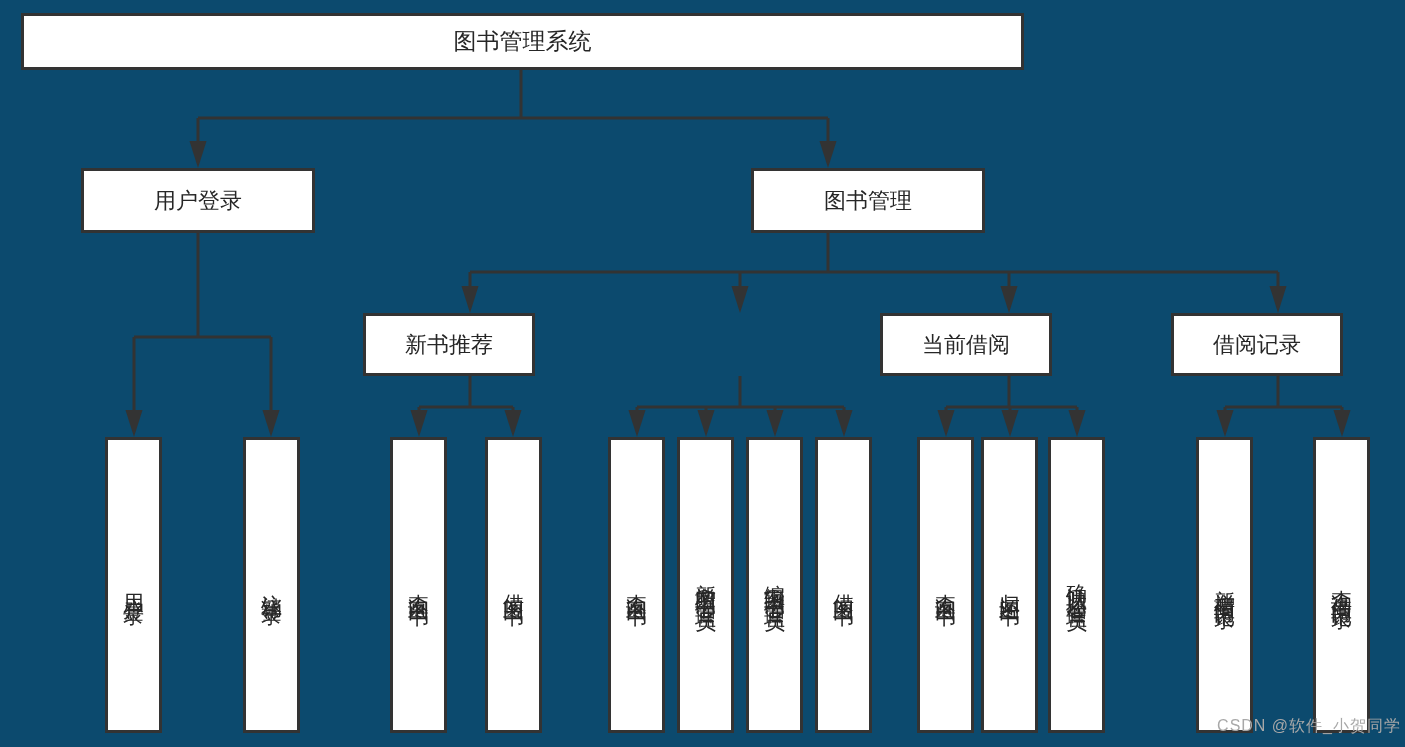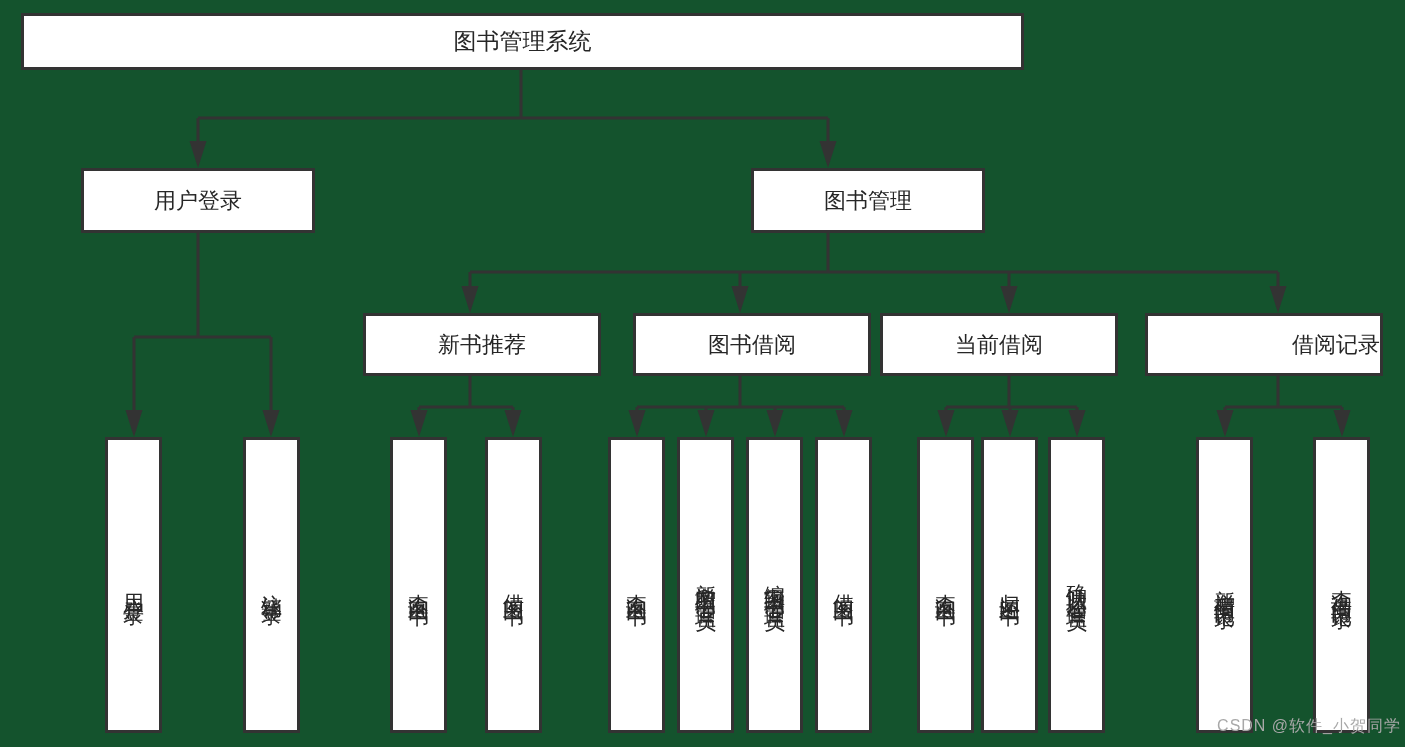--- a/index.html
+++ b/index.html
@@ -5,21 +5,21 @@
   html, body {
     margin: 0;
     padding: 0;
     background: #ffffff;
     font-family: "Liberation Sans", "DejaVu Sans", sans-serif;
   }
   .stage {
     position: relative;
     width: 1405px;
     height: 747px;
-    background: #14532d;
+    background: #0c4a6e;
     overflow: hidden;
   }
   .wires {
     position: absolute;
     left: 0;
     top: 0;
     z-index: 1;
   }
   .box {
     position: absolute;
@@ -34,21 +34,21 @@
   }
   .box.root {
     left: 21px; top: 13px; width: 1003px; height: 57px;
     font-size: 23px;
   }
   .box.lvl {
     height: 65px;
     font-size: 22px;
   }
   .box.lvl3 {
-    top: 313px; width: 238px; height: 63px;
+    top: 313px; width: 172px; height: 63px;
     font-size: 22px;
   }
   .box.leaf {
     top: 437px; width: 57px; height: 296px;
     font-size: 21px;
   }
   .leaf .vtext {
     writing-mode: vertical-rl;
     text-orientation: mixed;
     letter-spacing: 4px;
@@ -128,27 +128,24 @@
   <div class="box lvl" style="left:81px; top:168px; width:234px;">
     <span>用户登录</span>
   </div>
   <div class="box lvl" style="left:711px; top:168px; width:234px;margin-left:40px;">
     <span>图书管理</span>
   </div>
 
   <div class="box lvl3" style="left:363px;">
     <span>新书推荐</span>
   </div>
-  <div class="box lvl3" style="left:633px;">
-    <span>图书借阅</span>
-  </div>
   <div class="box lvl3" style="left:880px;">
     <span>当前借阅</span>
   </div>
-  <div class="box lvl3" style="left:1145px;justify-content:flex-end;">
+  <div class="box lvl3" style="left:1171px;">
     <span>借阅记录</span>
   </div>
 
   <div class="box leaf" style="left:105px;">
     <span class="vtext">用户登录</span>
   </div>
   <div class="box leaf" style="left:243px;">
     <span class="vtext">注销登录</span>
   </div>
 

